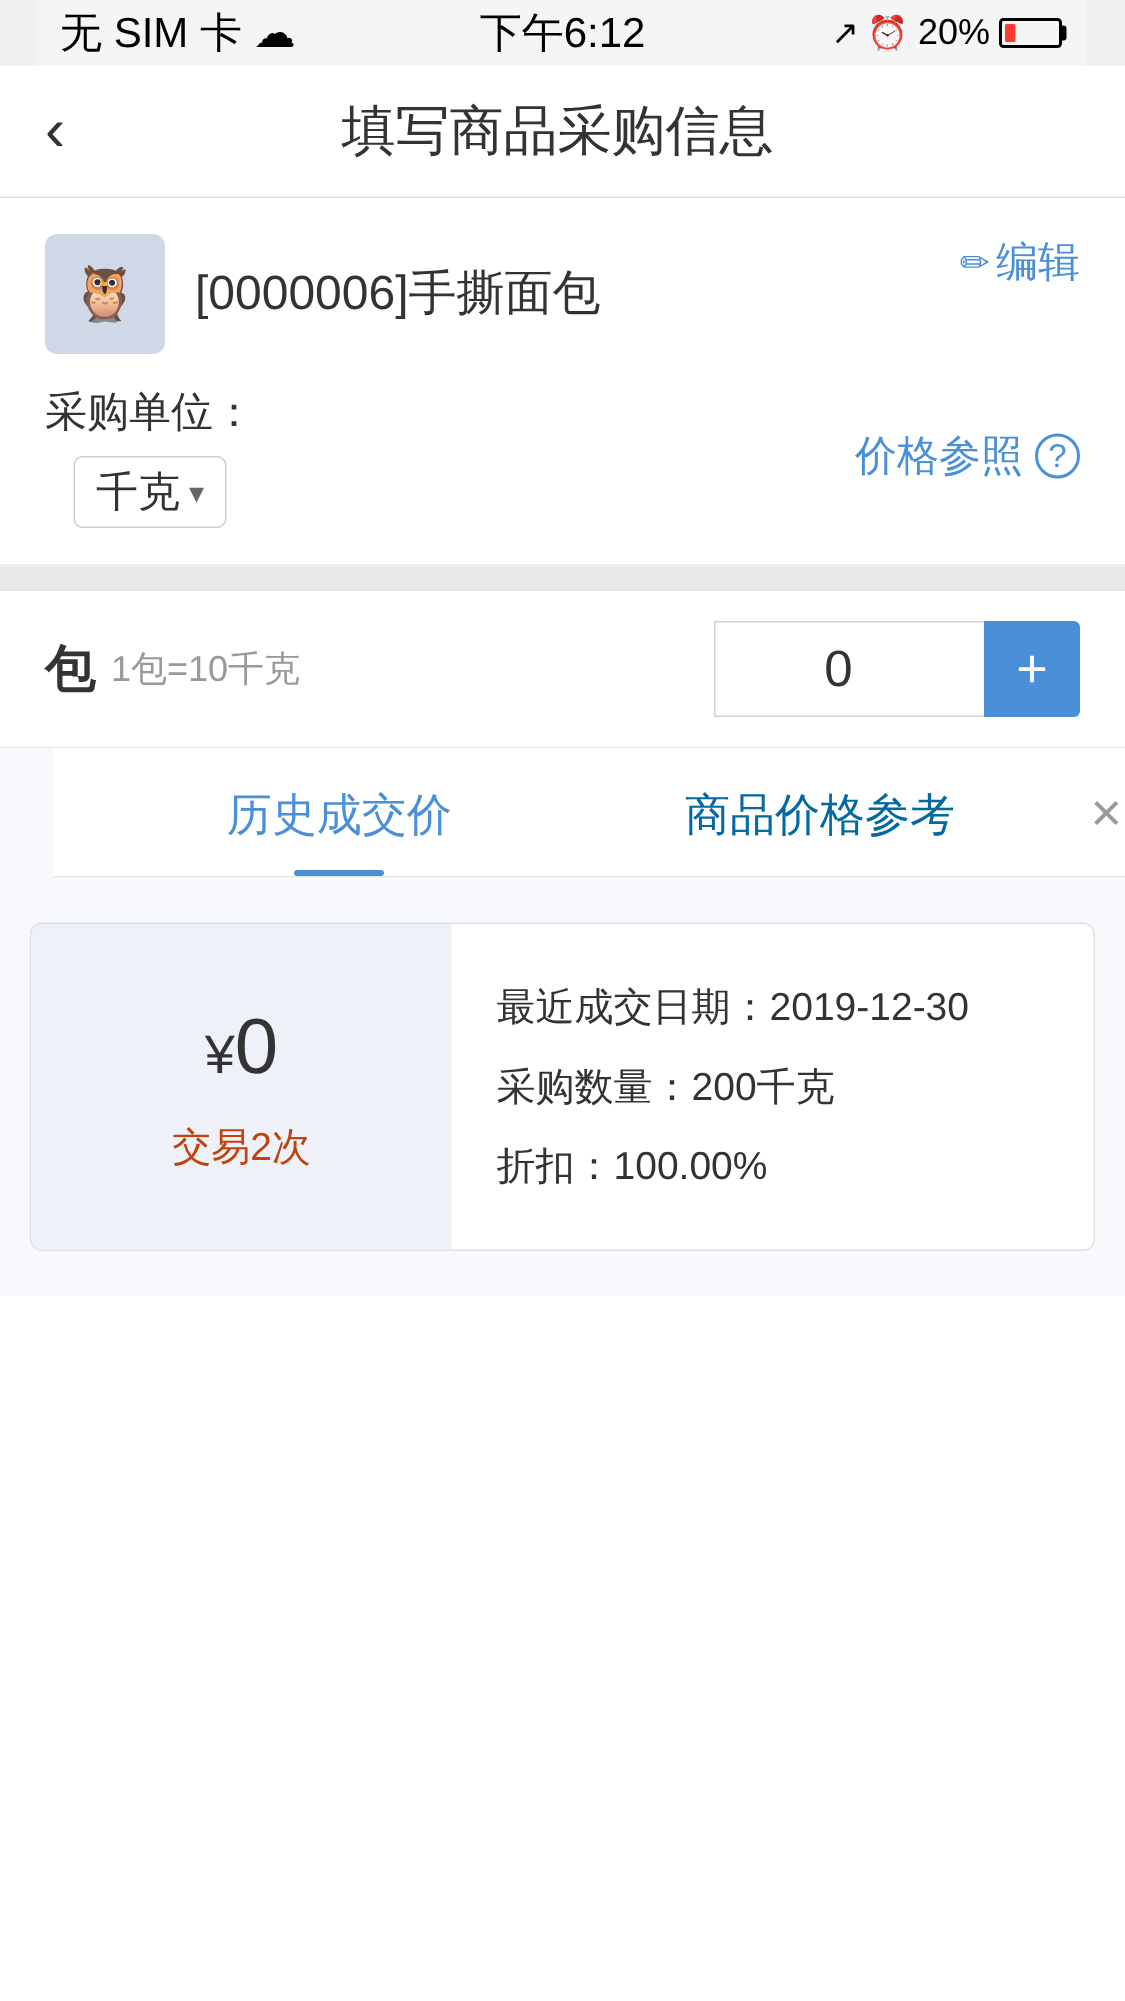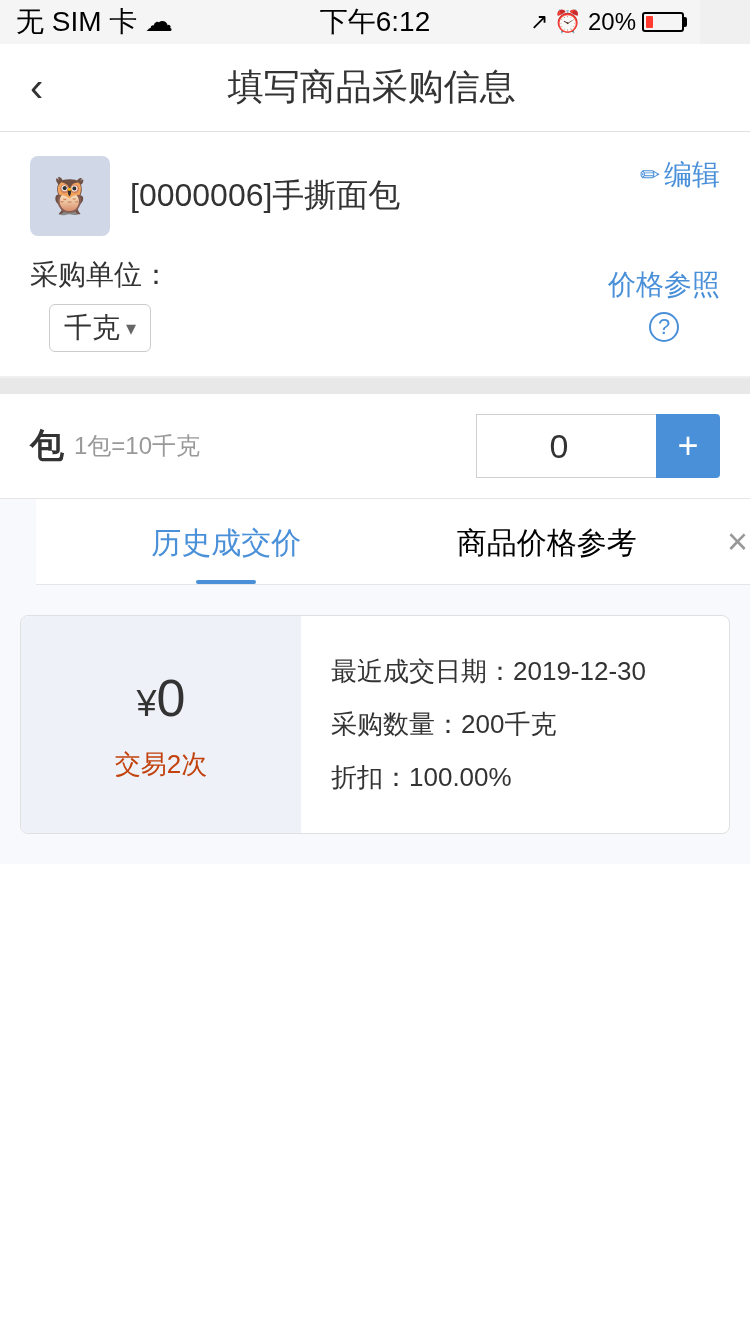--- a/index.html
+++ b/index.html
@@ -14,20 +14,21 @@
 
     
     .status-bar {
       width: 700px;
       height: 44px;
       background: #f5f5f5;
       display: flex;
       align-items: center;
       justify-content: space-between;
       padding: 0 16px;
+      margin-left: 24px;
     }
     .status-left {
       font-size: 28px;
       font-weight: 500;
       color: #000;
       display: flex;
       align-items: center;
       gap: 8px;
     }
     .status-center {
@@ -179,21 +180,20 @@
       font-size: 20px;
       color: #666;
     }
     .price-ref {
       display: flex;
       align-items: center;
       gap: 8px;
       color: #4a90d9;
       font-size: 28px;
       cursor: pointer;
-      flex-direction: column;
     }
     .help-circle {
       width: 30px;
       height: 30px;
       border: 2px solid #4a90d9;
       border-radius: 50%;
       display: flex;
       align-items: center;
       justify-content: center;
       font-size: 22px;
@@ -277,21 +277,21 @@
       border-bottom: 1px solid #e5e5e5;
       padding: 0 30px;
       position: relative;
       margin-left: 36px;
     }
     .tab-item {
       flex: 1;
       text-align: center;
       padding: 24px 0 20px;
       font-size: 30px;
-      color: #000000;
+      color: #0369a1;
       cursor: pointer;
       position: relative;
     }
     .tab-item.active {
       color: #4a90d9;
       font-weight: 500;
     }
     .tab-item.active::after {
       content: '';
       position: absolute;

